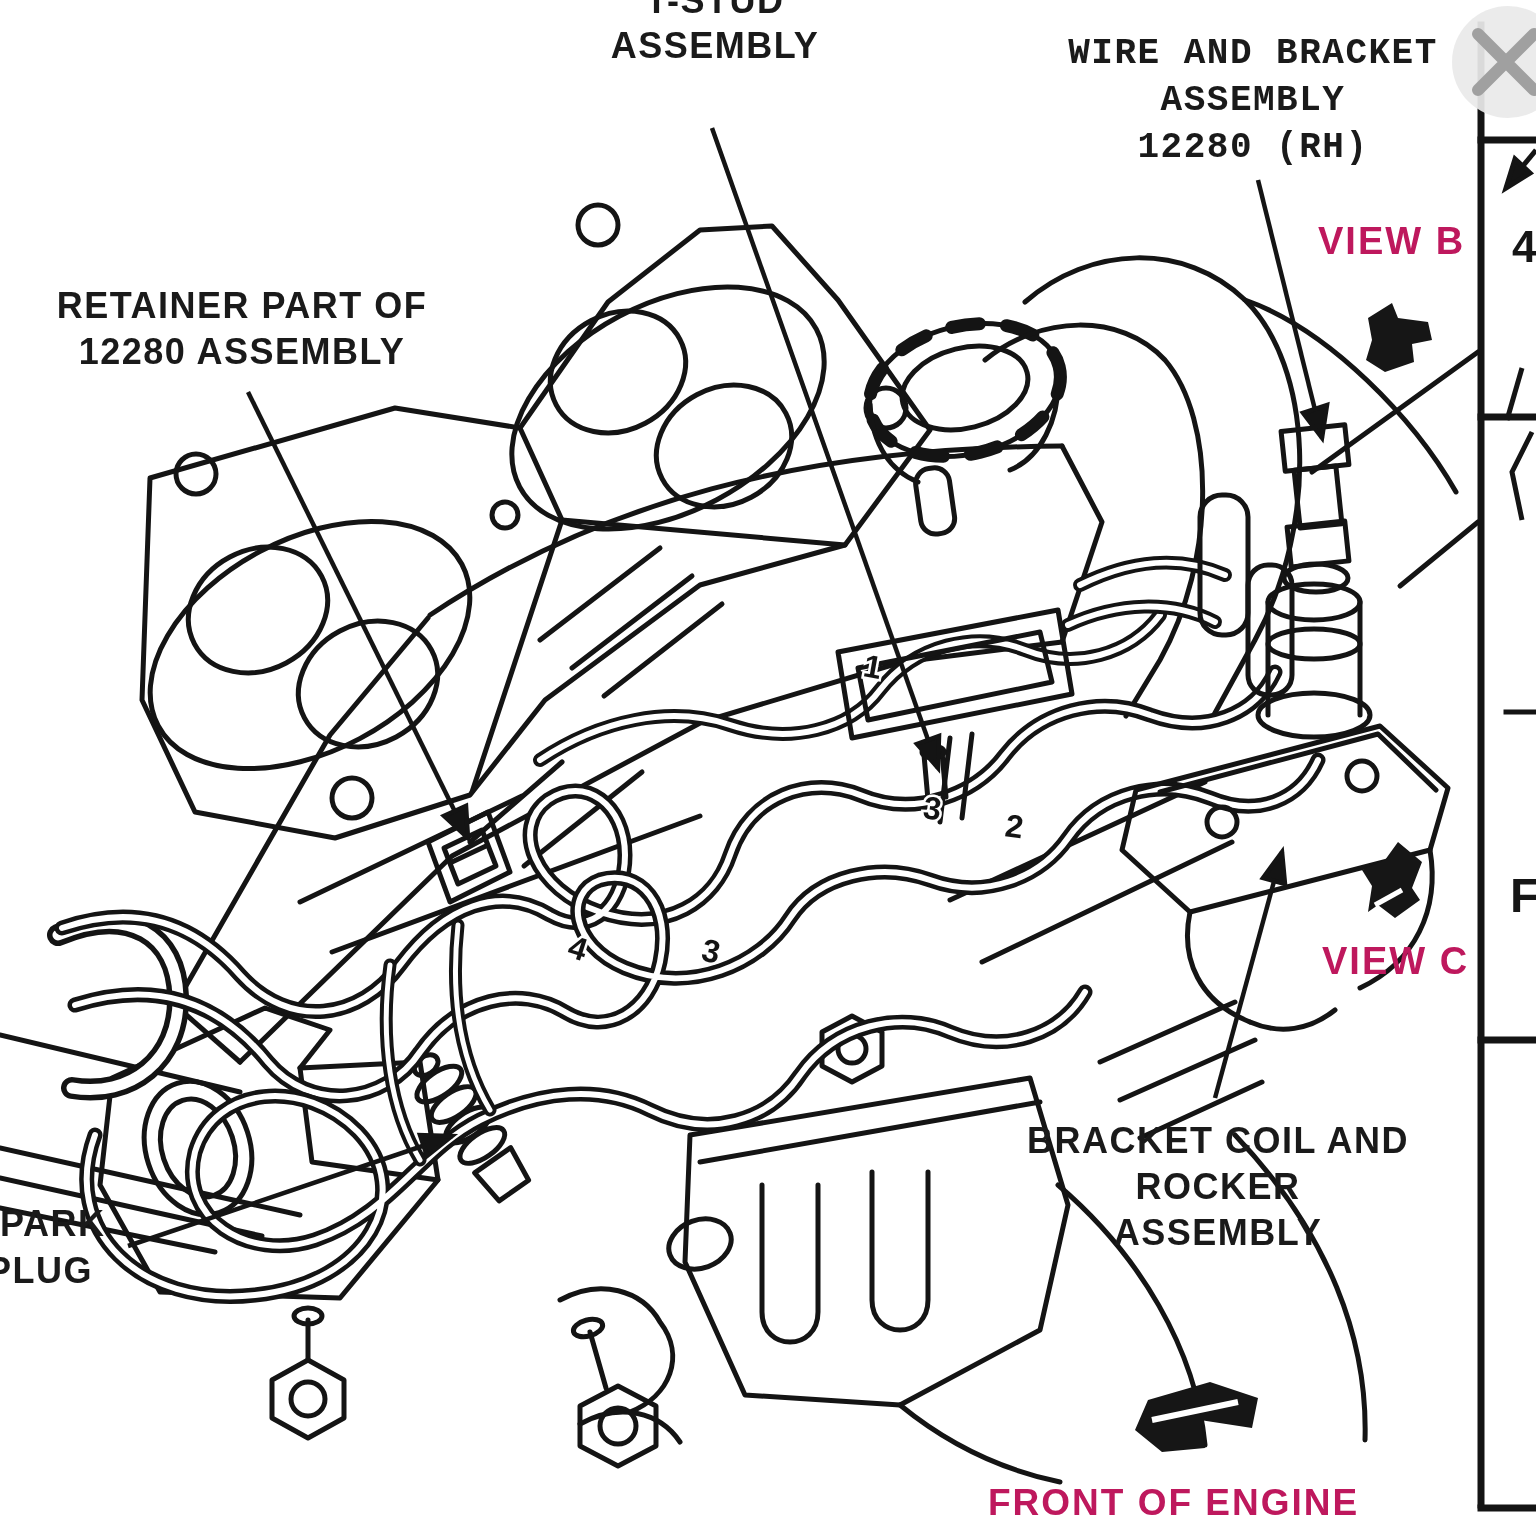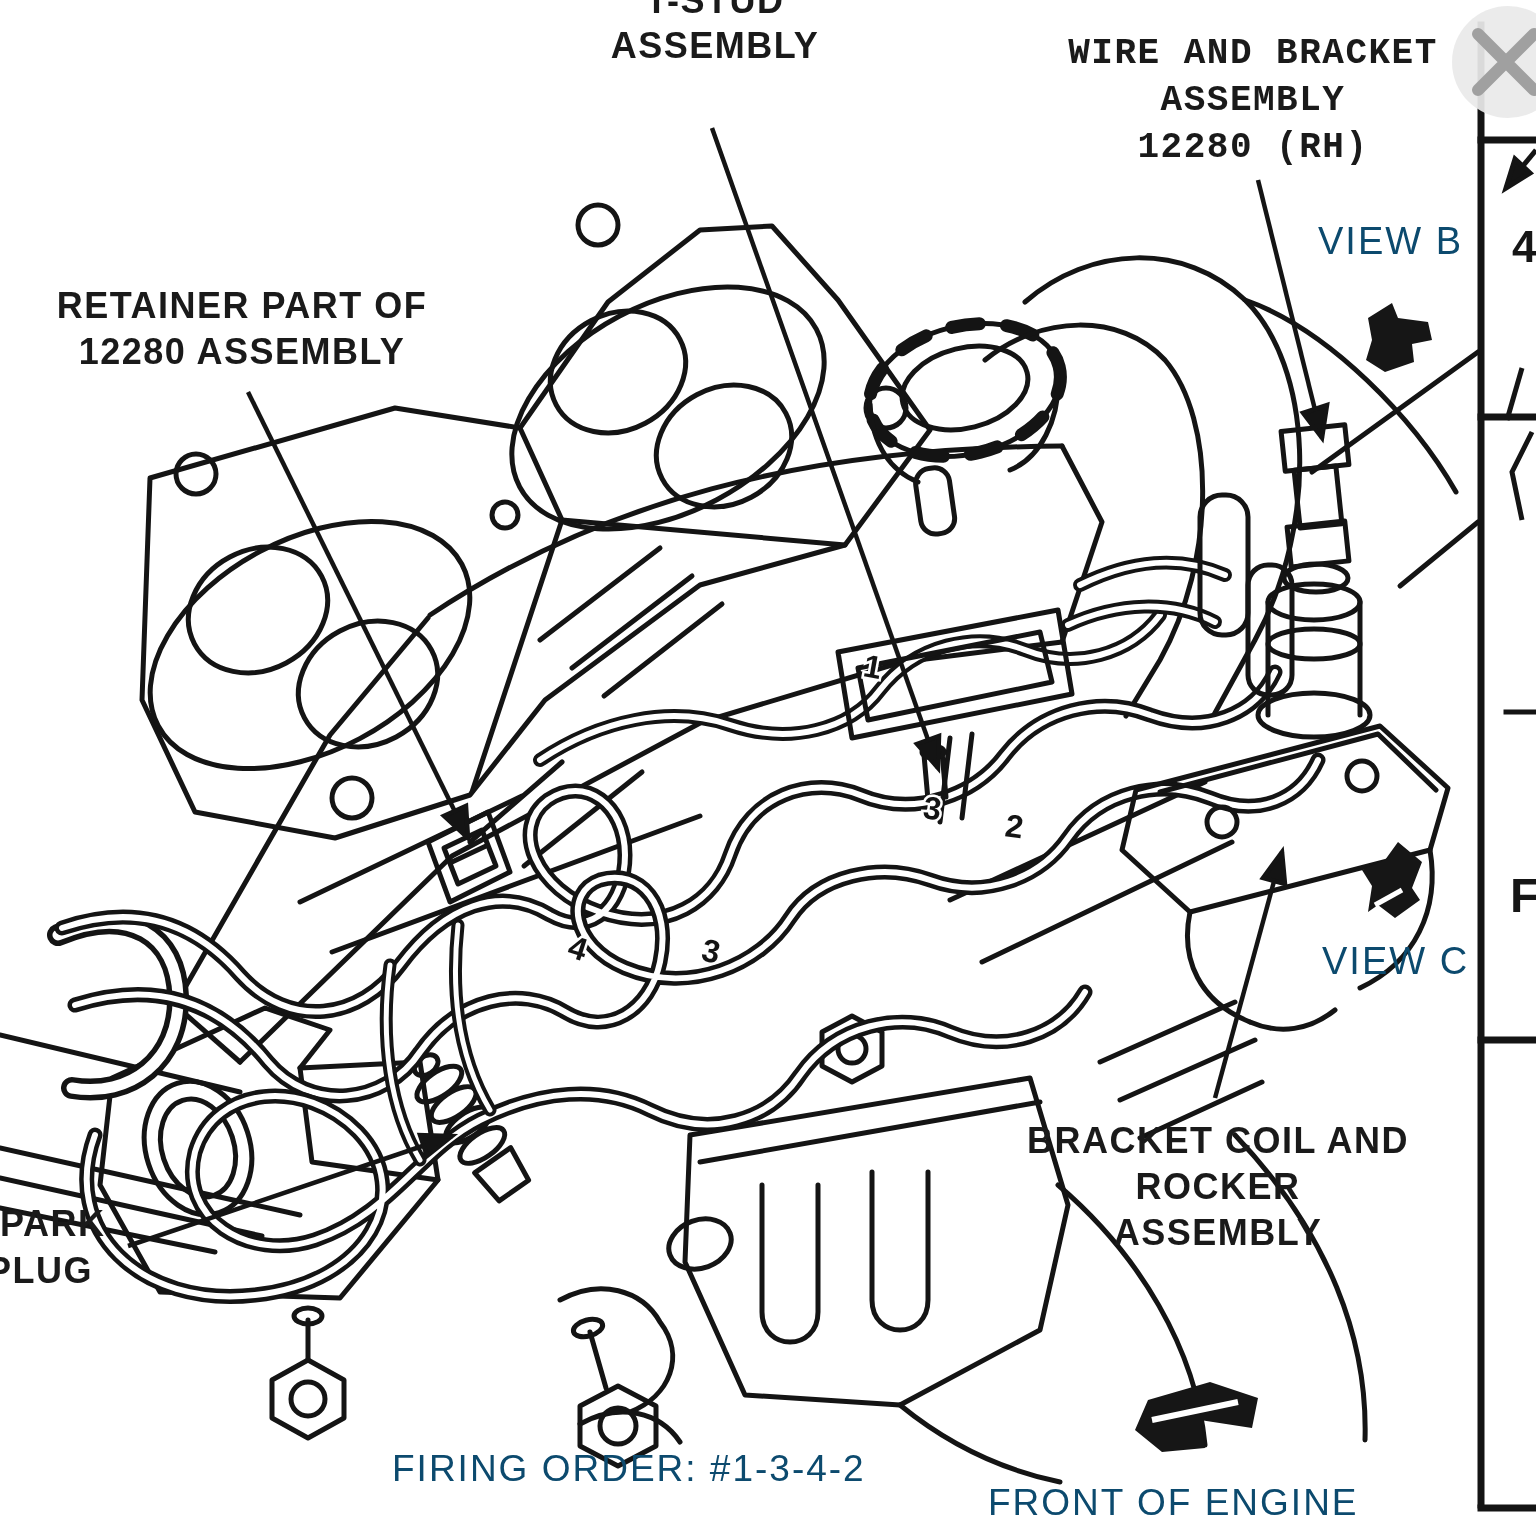--- a/index.html
+++ b/index.html
@@ -2,21 +2,21 @@
 <html><head>
 <meta charset="utf-8">
 <style>
   html,body{margin:0;padding:0;background:#ffffff;overflow:hidden;}
   .stage{position:relative;width:1536px;height:1536px;background:#ffffff;
          font-family:"Liberation Sans", sans-serif;overflow:hidden;}
   svg{position:absolute;left:0;top:0;}
   .label{position:absolute;color:#1a1a1a;font-weight:bold;text-align:center;
          letter-spacing:1.5px;line-height:45px;font-size:36px;white-space:nowrap;}
   .label span{display:block;}
-  .lbl-single{position:absolute;color:#0c4a6e;font-weight:normal;font-size:38px;
+  .lbl-single{position:absolute;color:#be185d;font-weight:bold;font-size:38px;
          letter-spacing:2px;white-space:nowrap;}
   .rail-char{position:absolute;color:#161616;font-weight:bold;}
   .close-btn{position:absolute;left:1452px;top:6px;width:112px;height:112px;
          border:none;padding:0;border-radius:50%;background:rgba(233,233,233,0.93);
          cursor:pointer;display:flex;align-items:center;justify-content:center;}
 </style>
 </head>
 <body>
 
 <div class="stage">
@@ -263,21 +263,20 @@
 <div class="label" style="left:968px;top:1118px;width:500px;line-height:46px;">
   <span>BRACKET COIL AND</span>
   <span>ROCKER</span>
   <span>ASSEMBLY</span>
 </div>
 
 <div class="lbl-single" style="left:1318px;top:220px;">VIEW B</div>
 
 <div class="lbl-single" style="left:1322px;top:940px;">VIEW C</div>
 
-<div class="lbl-single" style="left:392px;top:1448px;font-size:37px;">FIRING ORDER: #1-3-4-2</div>
 
 <div class="lbl-single" style="left:988px;top:1482px;font-size:37px;">FRONT OF ENGINE</div>
 
 <div class="rail-char" style="left:1512px;top:222px;font-size:44px;">4</div>
 <div class="rail-char" style="left:1510px;top:868px;font-size:48px;">F</div>
 
 <button class="close-btn" aria-label="close">
   <svg width="112" height="112" viewBox="0 0 112 112">
     <path d="M 26,28 L 82,84 M 82,28 L 26,84" stroke="#a0a0a0" stroke-width="12" stroke-linecap="round" fill="none"></path>
   </svg>

